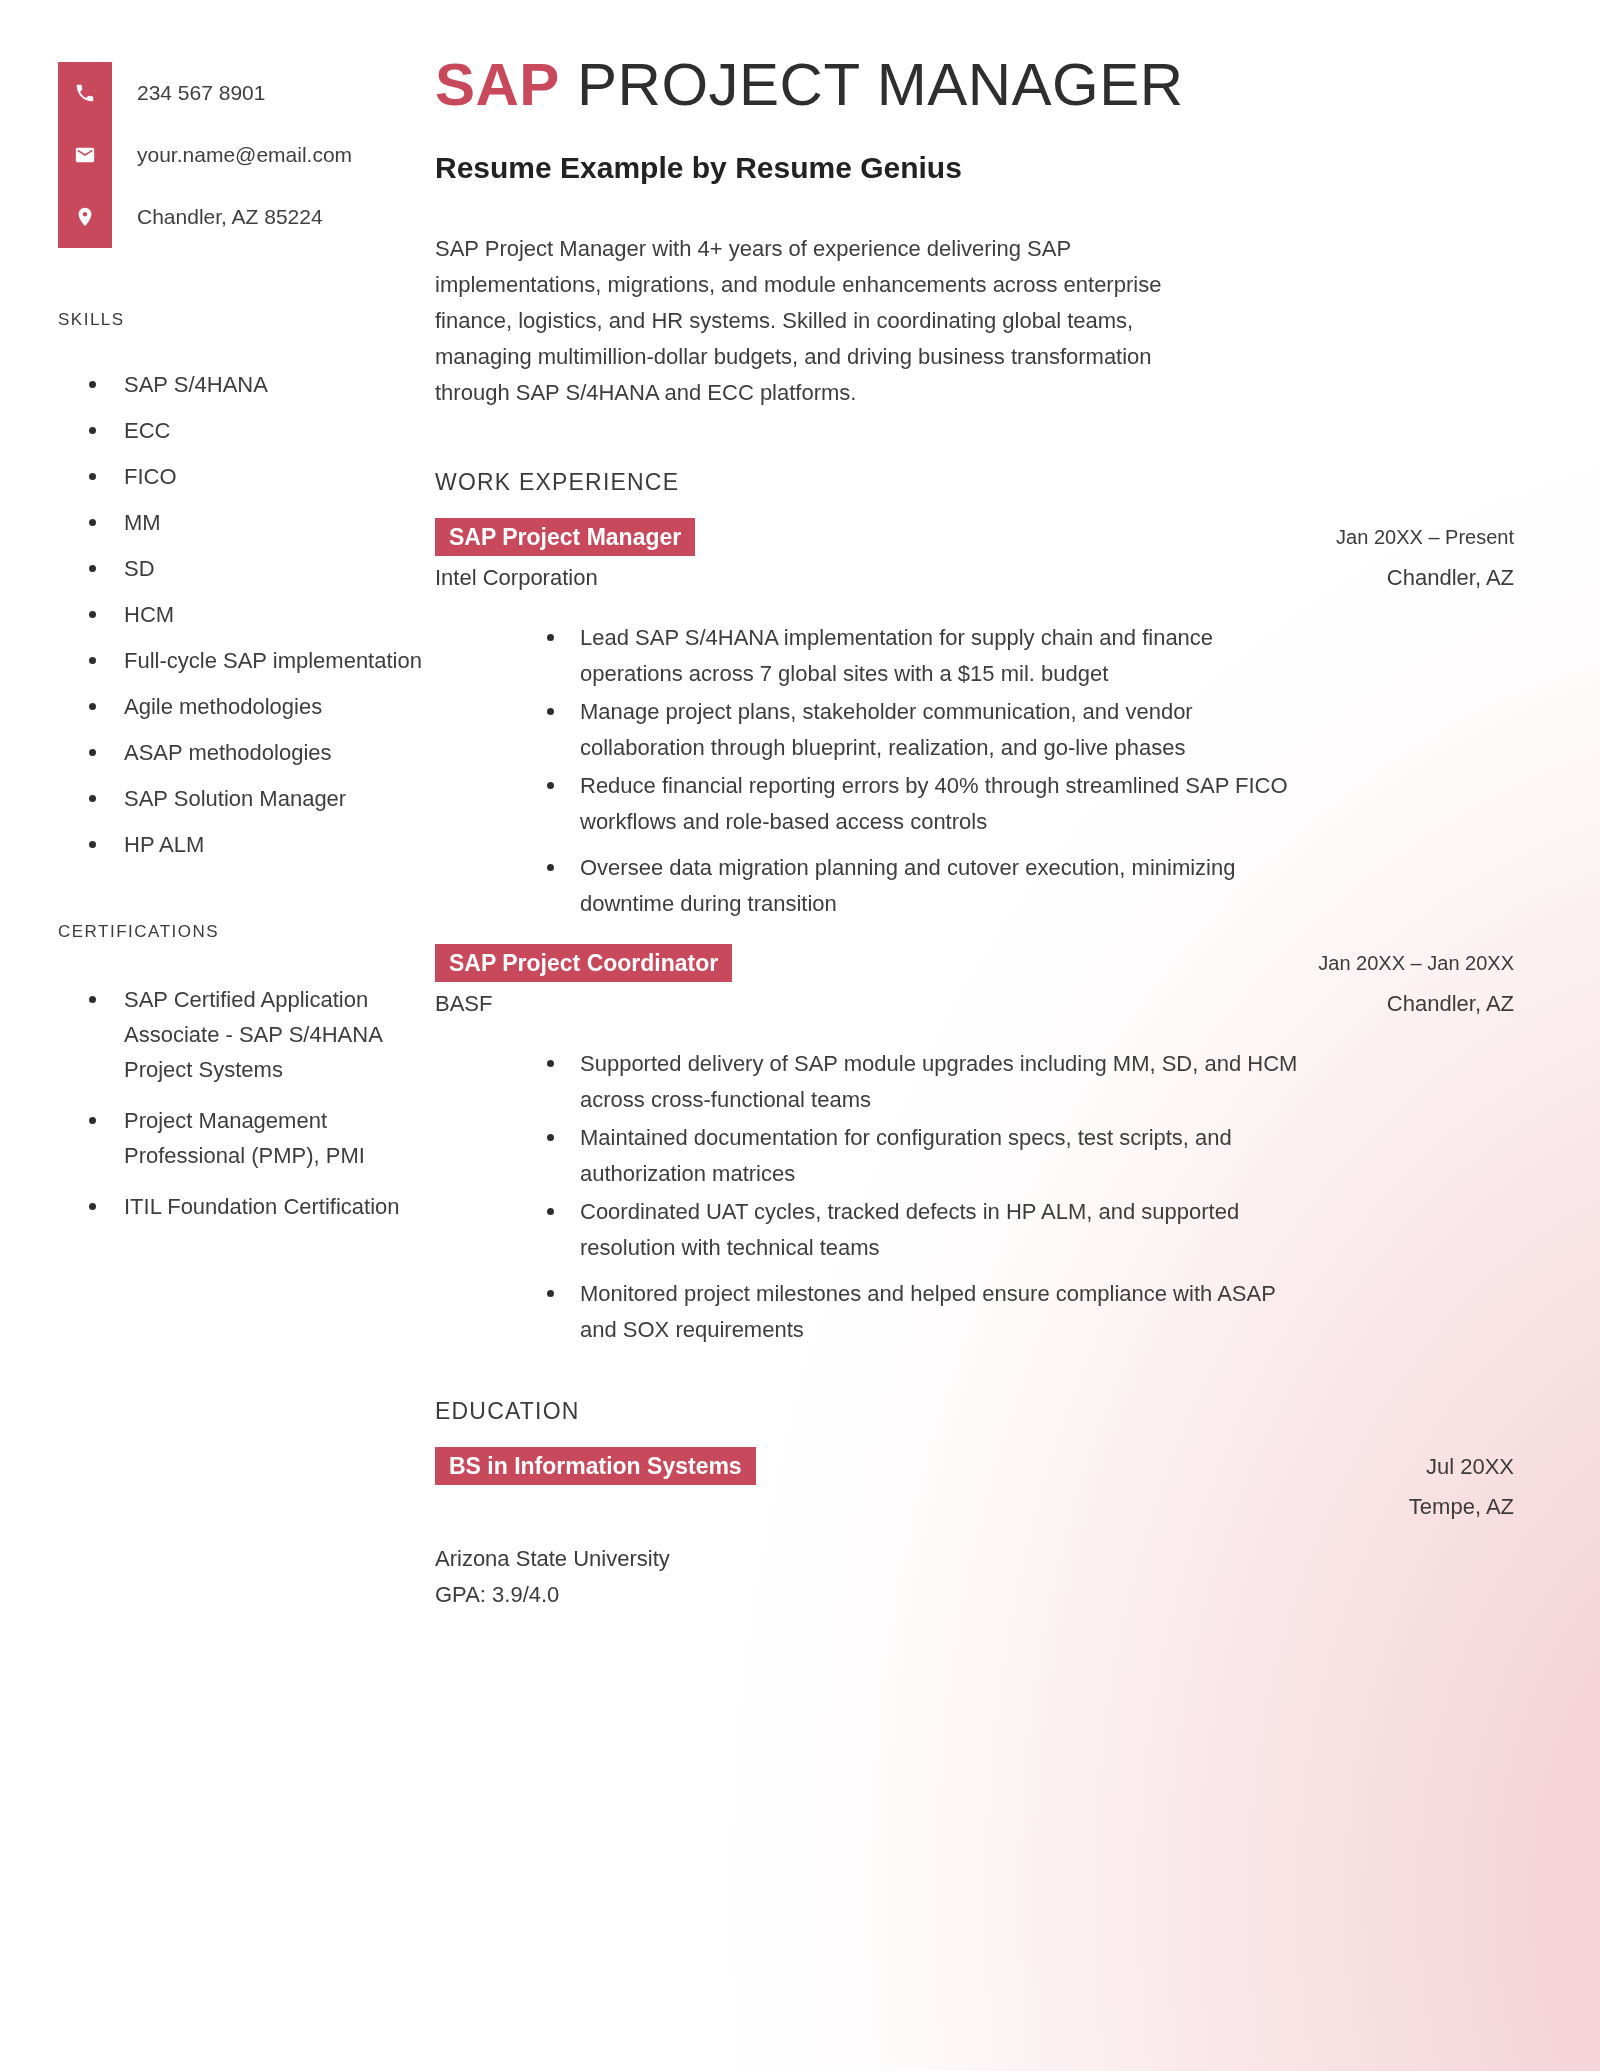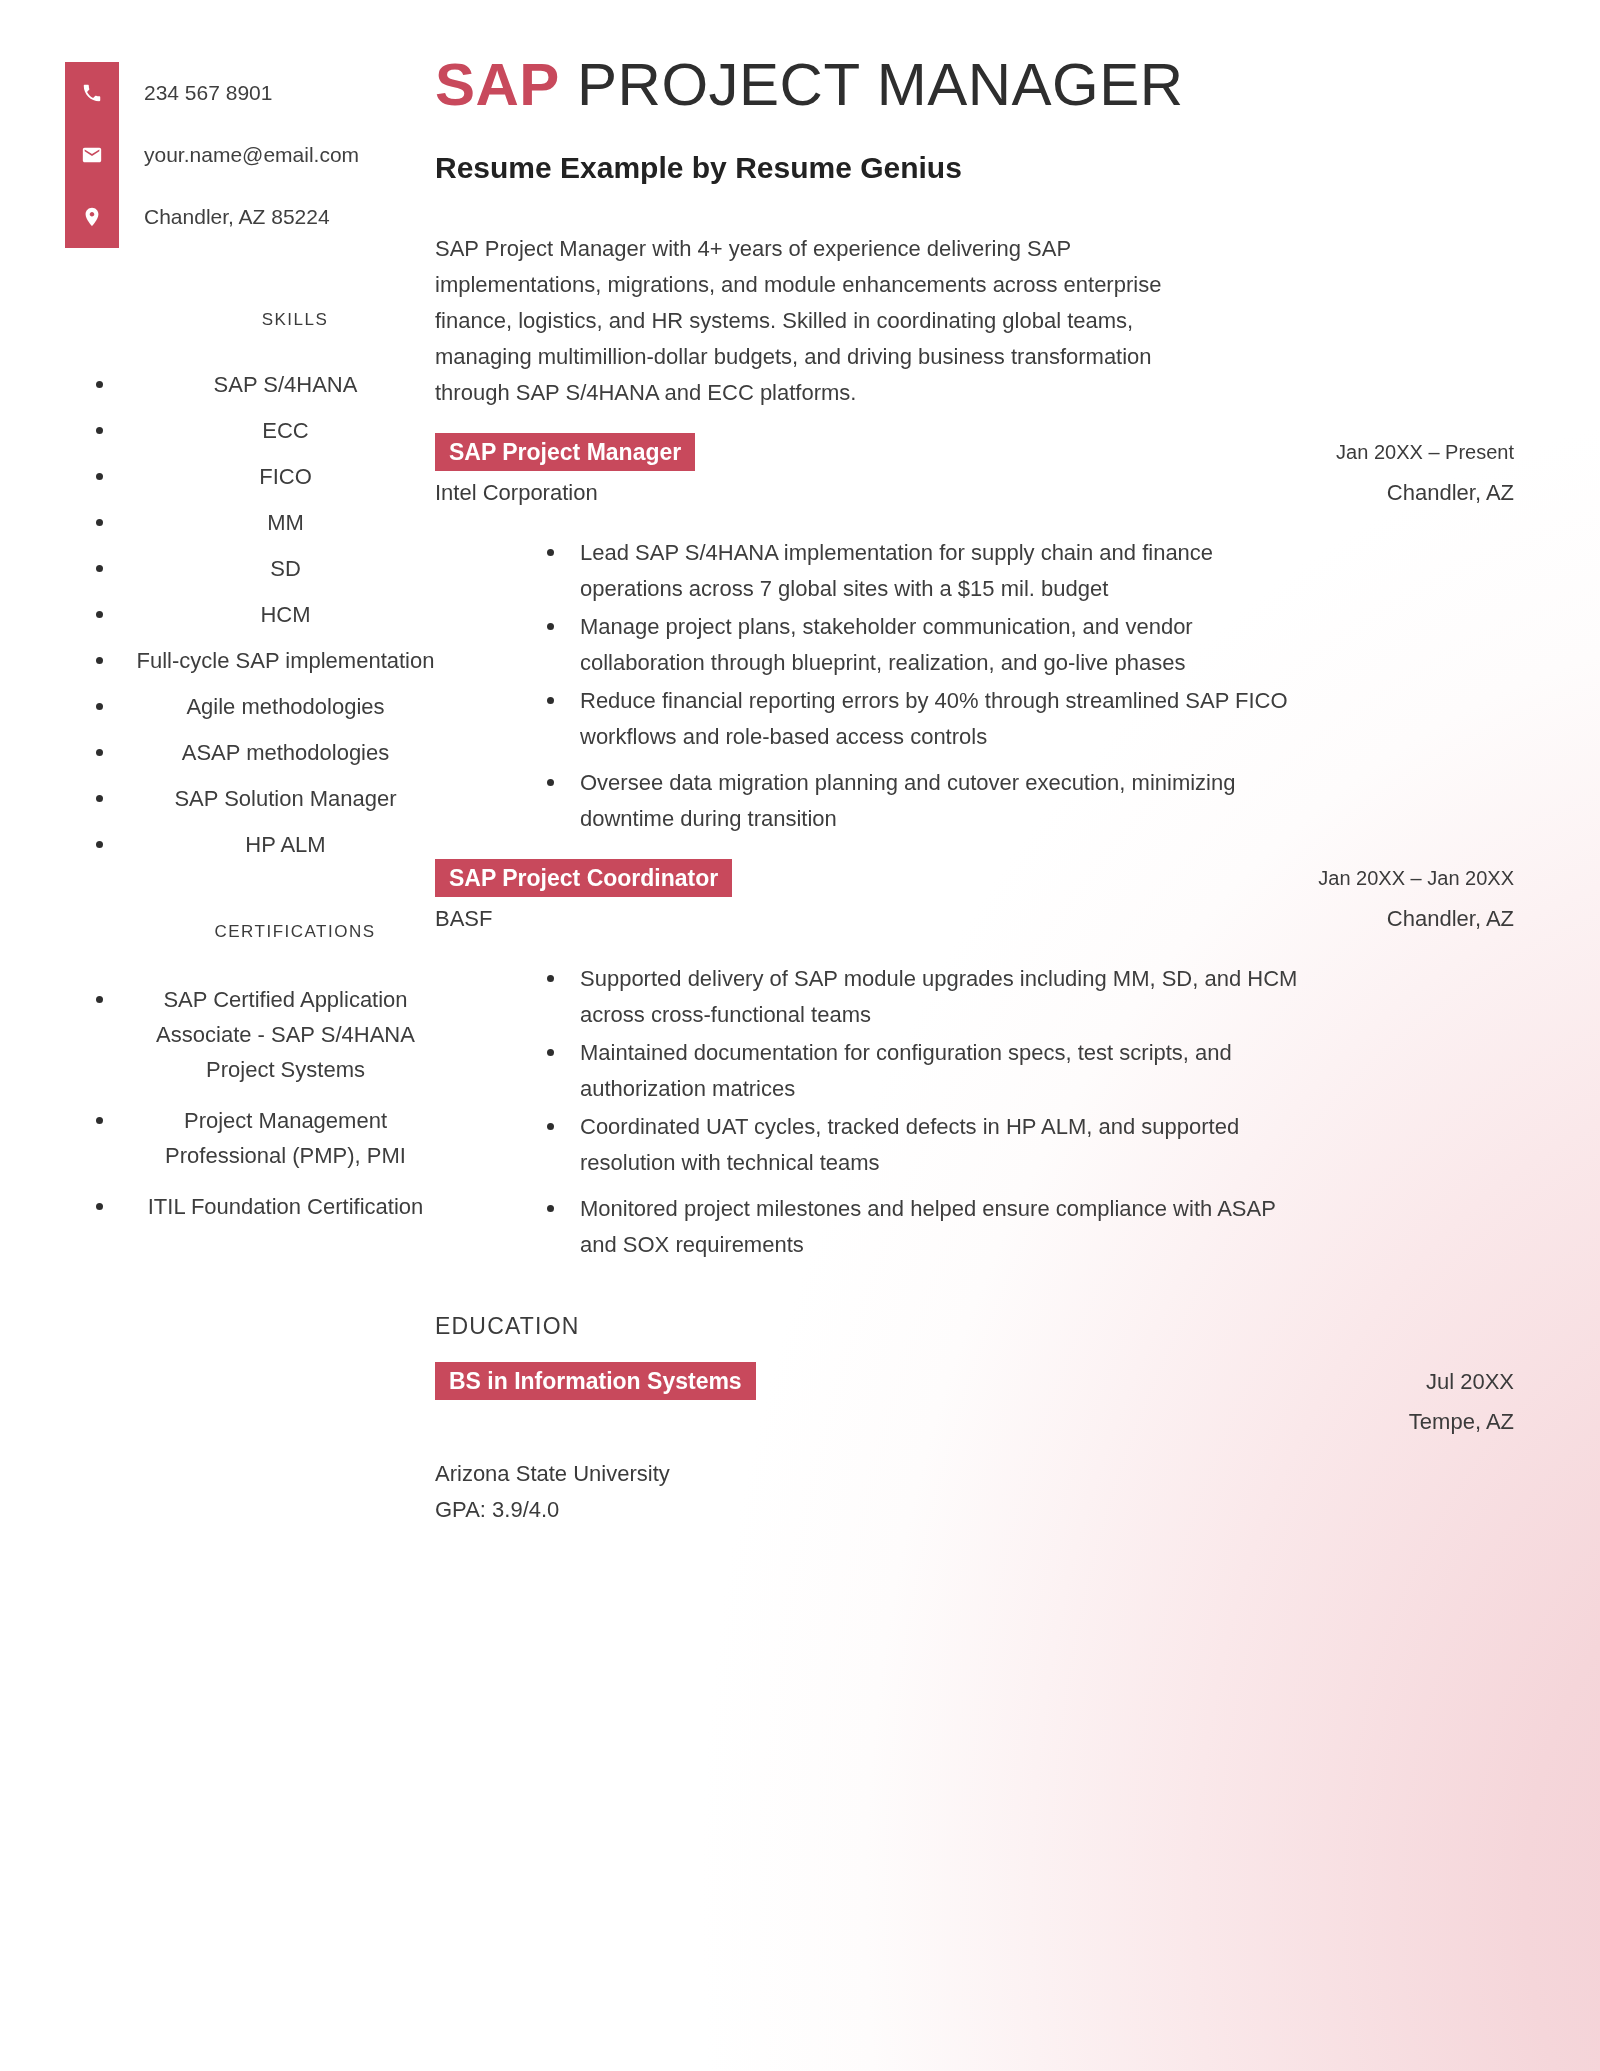--- a/index.html
+++ b/index.html
@@ -17,21 +17,21 @@
     overflow:hidden;
     font-family:"Liberation Sans","DejaVu Sans",sans-serif;
     color:var(--text);
     background-color:#ffffff;
     background-image:radial-gradient(1100px 1500px at 1800px 1900px,
       #f3ccd3 0%, #f5d6da 25%, #fae8ea 55%, #fefcfc 85%, #ffffff 100%);
     background-repeat:no-repeat;
   }
 
   
-  .sidebar{position:absolute;left:65px;top:40px;width:460px;text-align:center;}
+  .sidebar{position:absolute;left:58px;top:40px;width:460px;}
   .contact{position:relative;margin-top:22px;width:460px;}
   .contact-bar{position:absolute;left:0;top:0;bottom:0;width:54px;background:var(--accent);}
   .contact-row{position:relative;display:flex;align-items:center;height:62px;}
   .contact-icon{width:54px;display:flex;justify-content:center;align-items:center;flex-shrink:0;}
   .contact-icon svg{width:22px;height:22px;fill:#ffffff;}
   .contact-text{margin-left:25px;font-size:21px;color:#3f3f3f;}
 
   .side-heading{margin:0;font-size:17px;font-weight:400;letter-spacing:1.5px;color:var(--heading);}
   .skills-heading{margin-top:62px;}
   .certs-heading{margin-top:62px;}
@@ -128,20 +128,21 @@
 </div>
 
 <div class="main">
 
   <h1 class="title"><span class="accent">SAP</span><span> PROJECT MANAGER</span></h1>
 
   <div class="subtitle">Resume Example by Resume Genius</div>
 
   <p class="summary">SAP Project Manager with 4+ years of experience delivering SAP implementations, migrations, and module enhancements across enterprise finance, logistics, and HR systems. Skilled in coordinating global teams, managing multimillion-dollar budgets, and driving business transformation through SAP S/4HANA and ECC platforms.</p>
 
+  <h2 class="section-heading work-heading">WORK EXPERIENCE</h2>
 
   <div class="job job1">
     <div class="row">
       <span class="badge">SAP Project Manager</span>
       <span class="dates">Jan 20XX – Present</span>
     </div>
     <div class="row sub-row">
       <span>Intel Corporation</span>
       <span>Chandler, AZ</span>
     </div>

